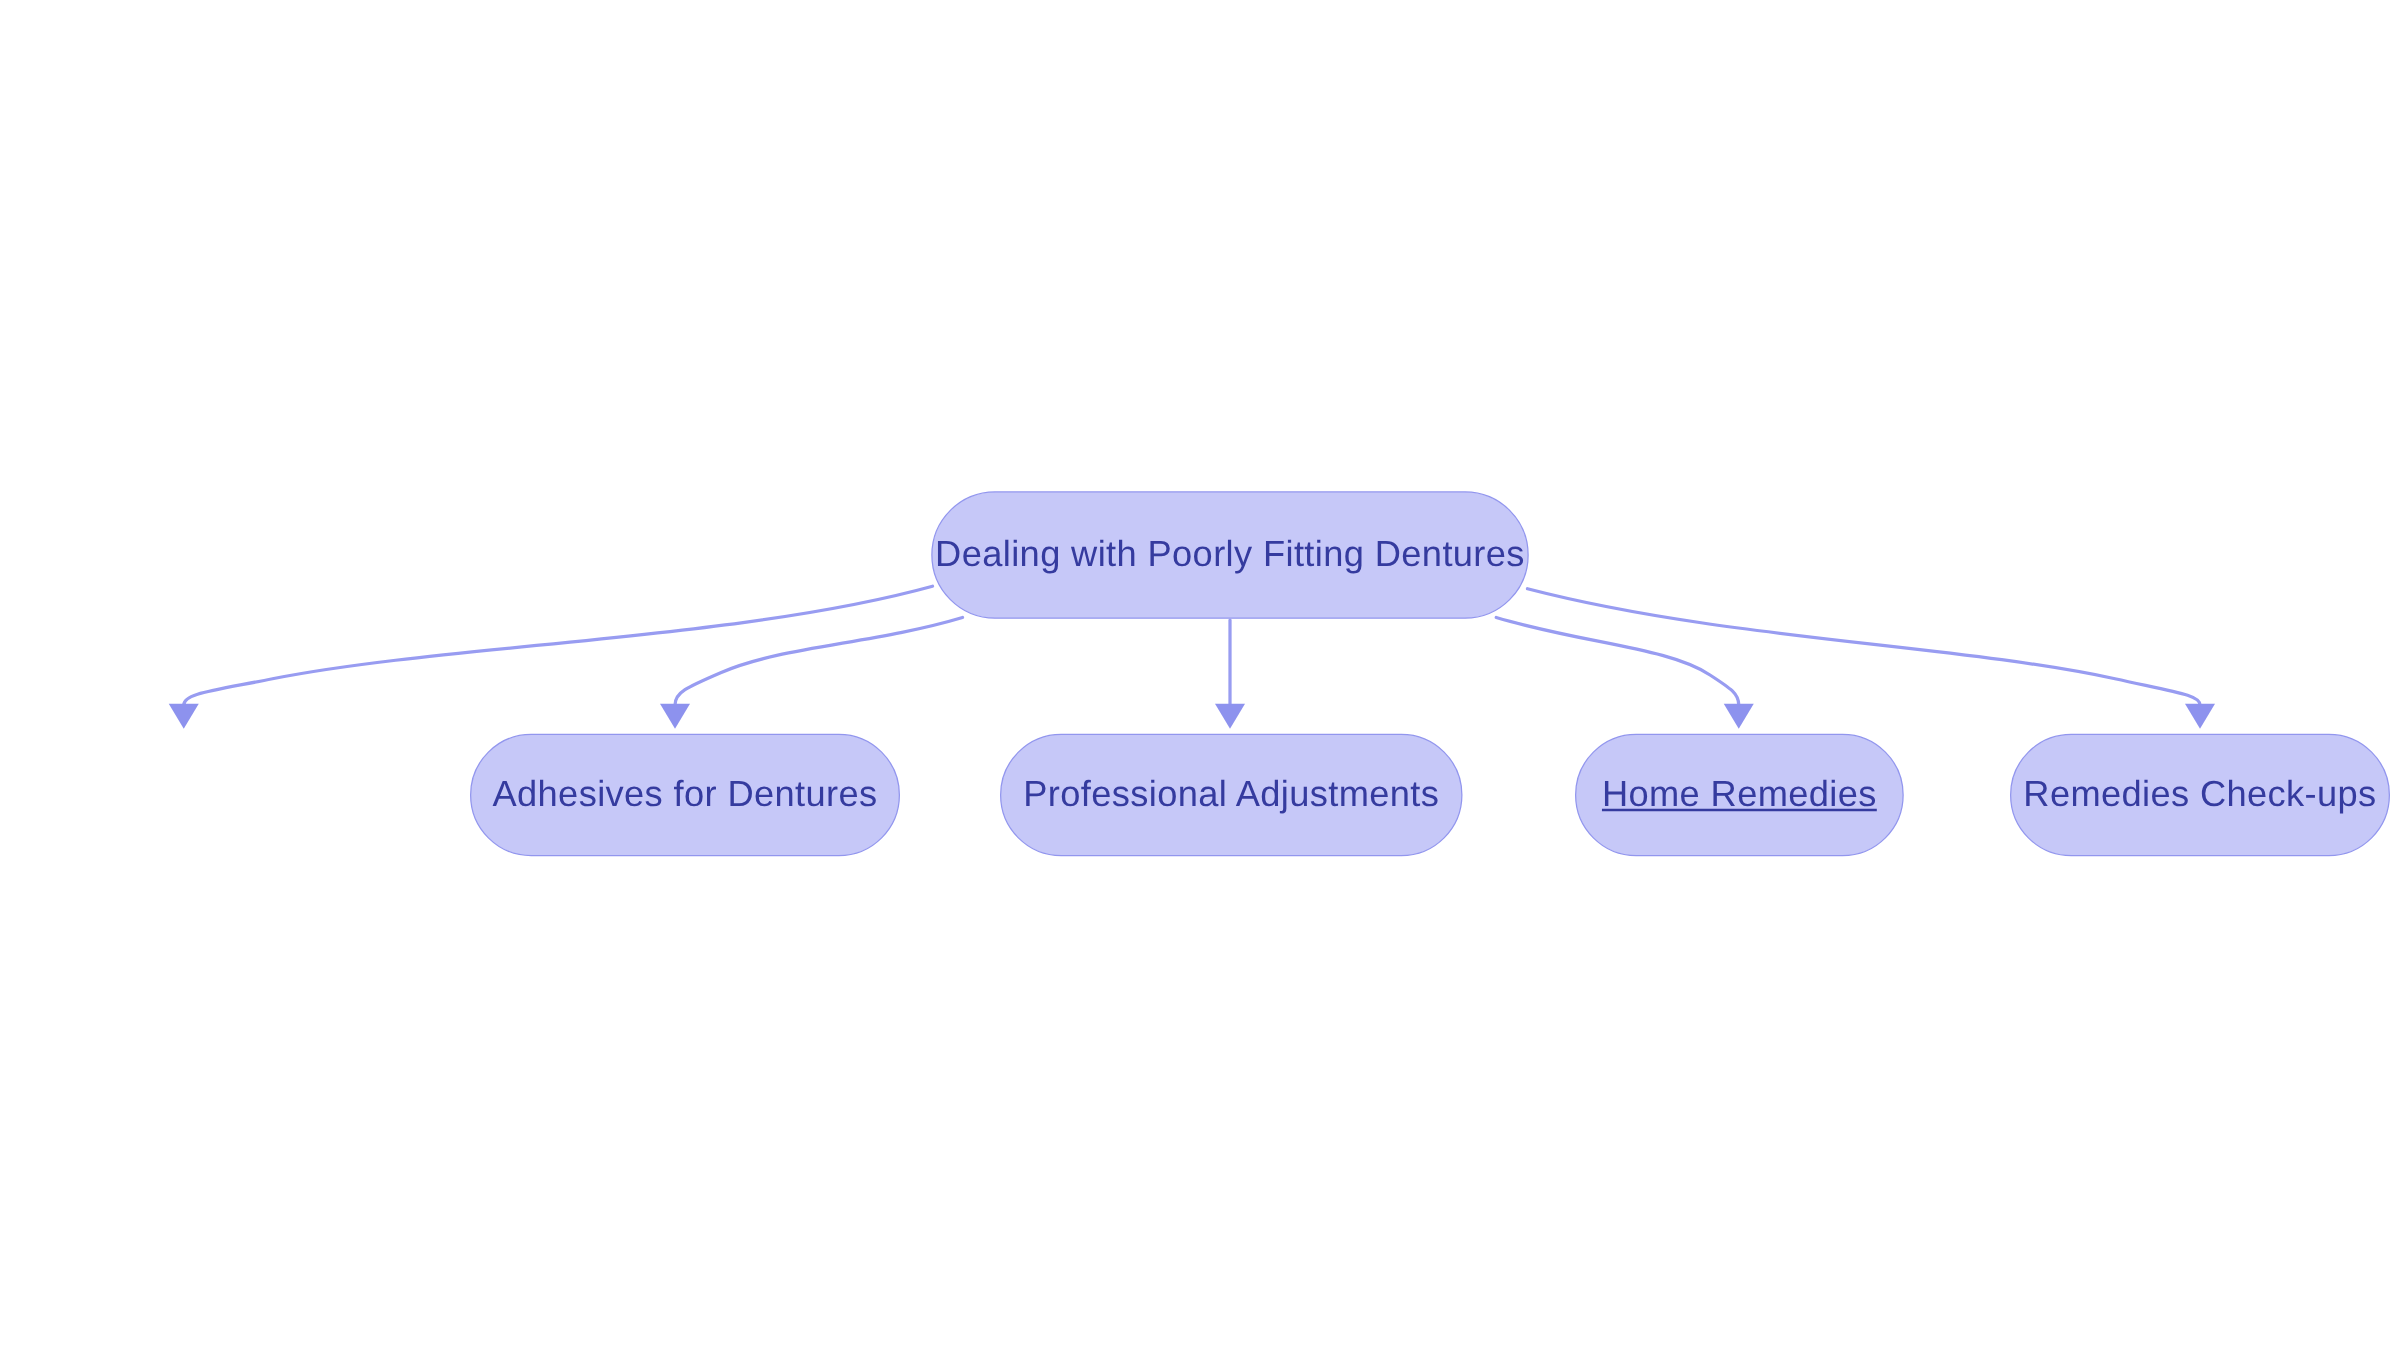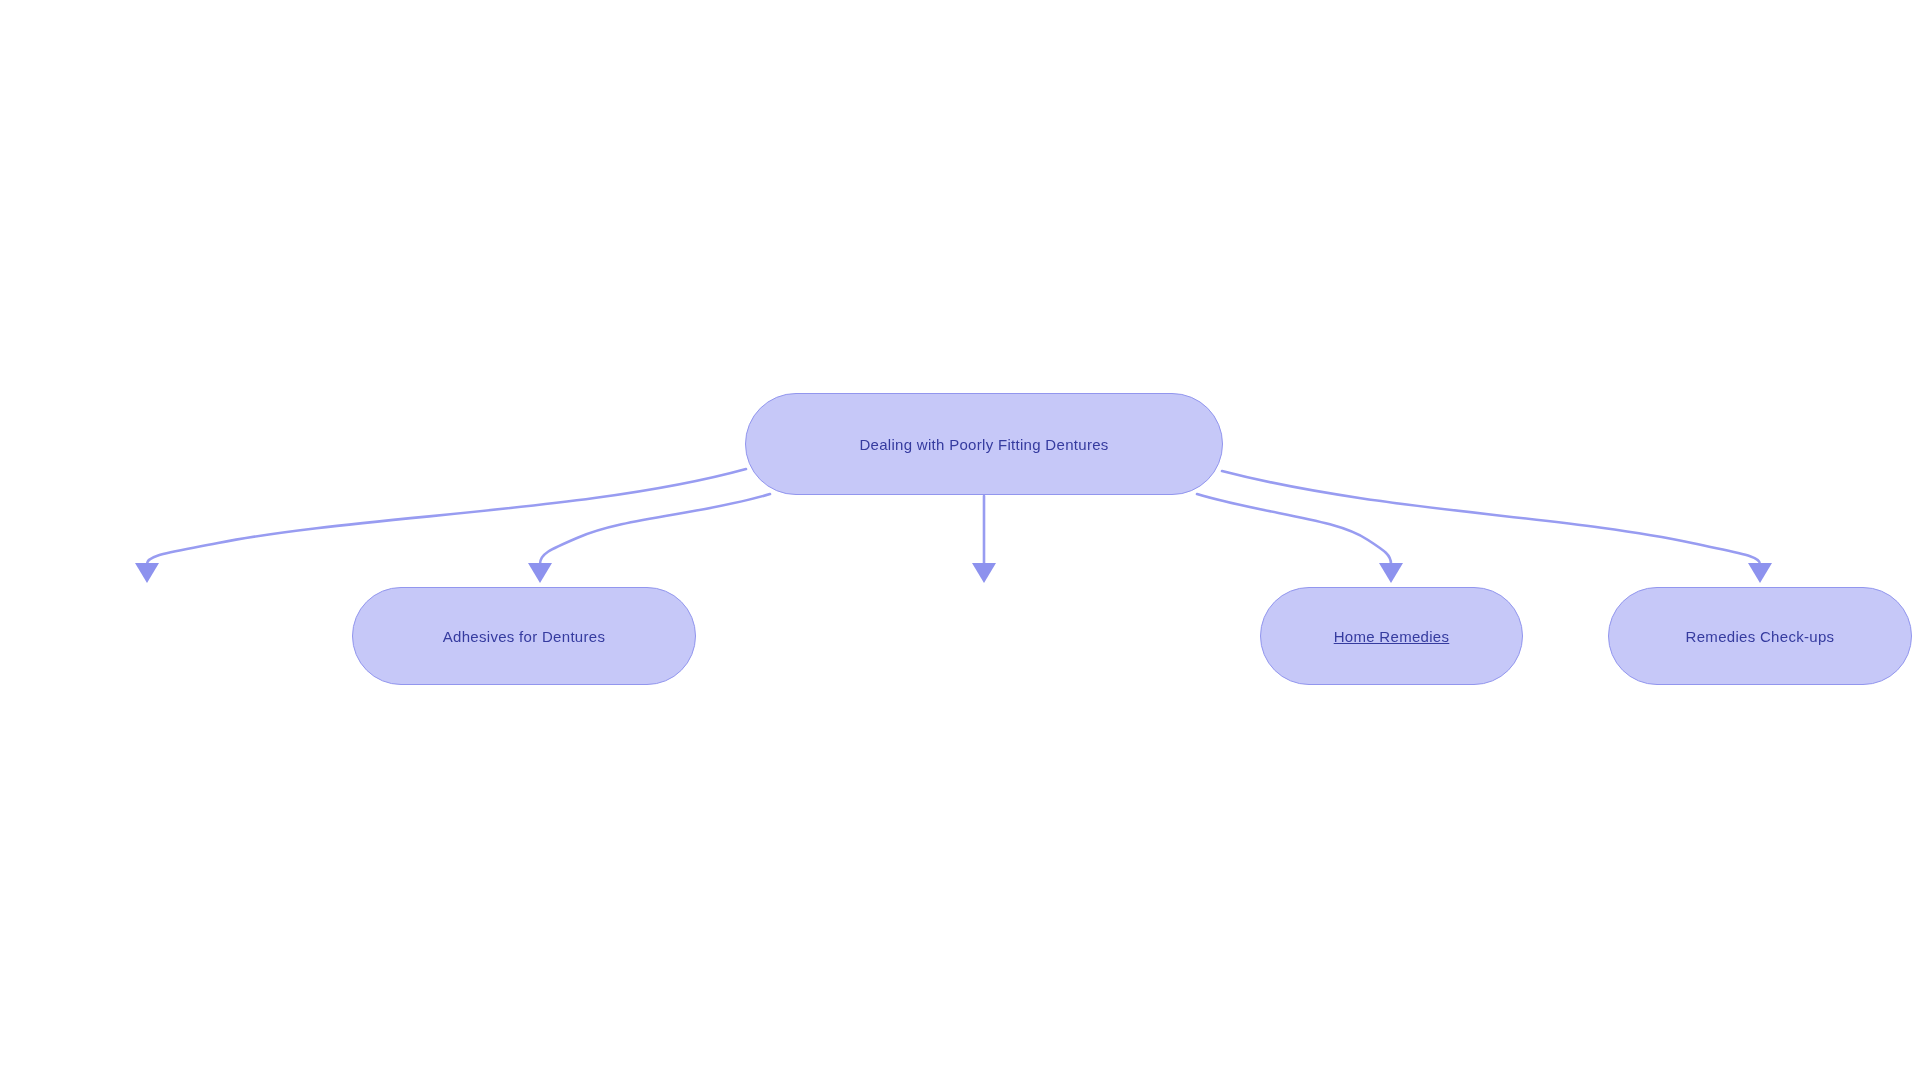--- a/index.html
+++ b/index.html
@@ -39,29 +39,29 @@
     stroke: none;
   }
   .node {
     position: absolute;
     display: flex;
     align-items: center;
     justify-content: center;
     background: var(--node-fill);
     border: 1.6px solid var(--node-border);
     color: var(--text);
-    font-size: 15px;
+    font-size: 29px;
     letter-spacing: 0.3px;
     text-align: center;
     white-space: nowrap;
   }
   .node-root  { left: 745px;  top: 393px; width: 478px; height: 102px; border-radius: 51px; }
   .node-child { top: 587px; height: 98px; border-radius: 49px; }
   .node-c0 { left: 14px;   width: 266px; }
-  .node-c1 { left: 352px;  width: 344px; text-align: right; }
+  .node-c1 { left: 376px;  width: 344px; text-align: right; }
   .node-c2 { left: 800px;  width: 370px; }
   .node-c3 { left: 1260px; width: 263px; text-decoration: underline; }
   .node-c4 { left: 1608px; width: 304px; }
 </style>
 </head>
 <body>
 
 <div class="canvas">
 
   <svg class="edges" viewBox="0 0 1920 1083" xmlns="http://www.w3.org/2000/svg">
@@ -84,20 +84,23 @@
 
   <div class="node node-root">
     <span>Dealing with Poorly Fitting Dentures</span>
   </div>
 
 
   <div class="node node-child node-c1">
     <span>Adhesives for Dentures</span>
   </div>
 
+  <div class="node node-child node-c2">
+    <span>Professional Adjustments</span>
+  </div>
 
   <div class="node node-child node-c3">
     <span>Home Remedies</span>
   </div>
 
   <div class="node node-child node-c4">
     <span>Remedies Check-ups</span>
   </div>
 
 </div>

